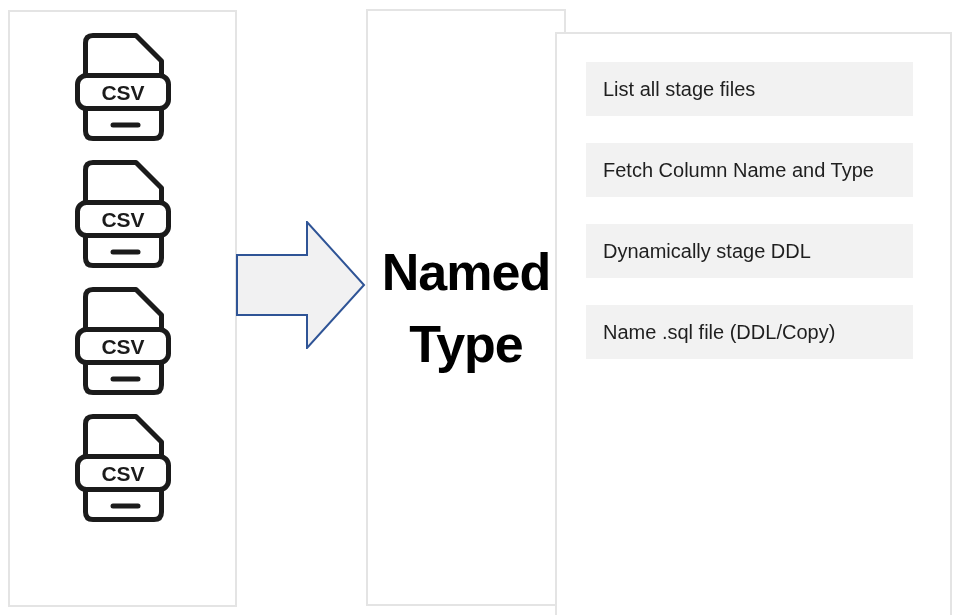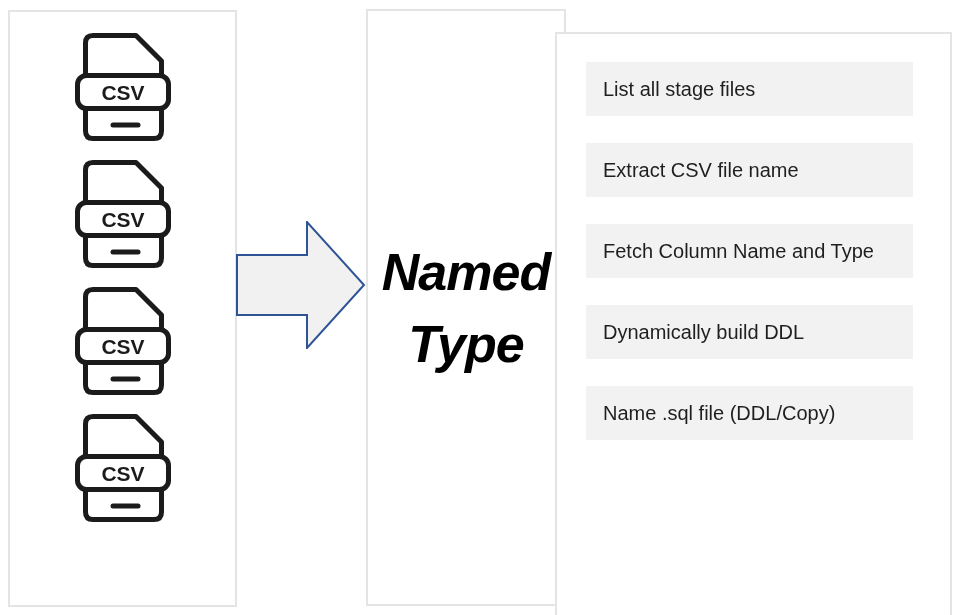--- a/index.html
+++ b/index.html
@@ -11,21 +11,21 @@
     --text:#1f1f1f;
   }
   *{margin:0;padding:0;box-sizing:border-box;}
   html,body{width:971px;height:615px;background:#ffffff;overflow:hidden;
     font-family:"Liberation Sans", sans-serif;}
   .stage{position:relative;width:971px;height:615px;background:#ffffff;}
 
   .panel{position:absolute;background:#ffffff;border:2px solid var(--panel-border);}
   .panel-left{left:8px;top:10px;width:229px;height:597px;padding-left:24px;}
   .panel-mid{left:366px;top:9px;width:200px;height:597px;
-    display:flex;flex-direction:column;align-items:center;justify-content:center;font-style:italic;}
+    display:flex;flex-direction:column;align-items:center;justify-content:center;}
   .panel-right{left:555px;top:9px;width:397px;height:597px;margin-top:23px;}
 
   .csv-icon{position:absolute;left:50%;transform:translateX(-50%);width:96px;height:108px;}
   .csv-icon:nth-of-type(1){top:21px;}
   .csv-icon:nth-of-type(2){top:148px;}
   .csv-icon:nth-of-type(3){top:275px;}
   .csv-icon:nth-of-type(4){top:402px;}
   .csv-icon path,.csv-icon rect,.csv-icon line{
     fill:#ffffff;stroke:var(--icon-stroke);stroke-width:5;}
   .csv-icon line{stroke-linecap:round;}
@@ -82,20 +82,19 @@
   <div class="panel panel-mid">
     <div class="stage-title">
       <div>Named</div>
       <div>Type</div>
     </div>
   </div>
 
   <div class="panel panel-right">
     <div class="steps">
       <div class="step">List all stage files</div>
-      <div class="step">Extract CSV file name</div>
       <div class="step">Fetch Column Name and Type</div>
-      <div class="step">Dynamically build DDL</div>
+      <div class="step">Dynamically stage DDL</div>
       <div class="step">Name .sql file (DDL/Copy)</div>
     </div>
   </div>
 
 </div>
 
 </body></html>

